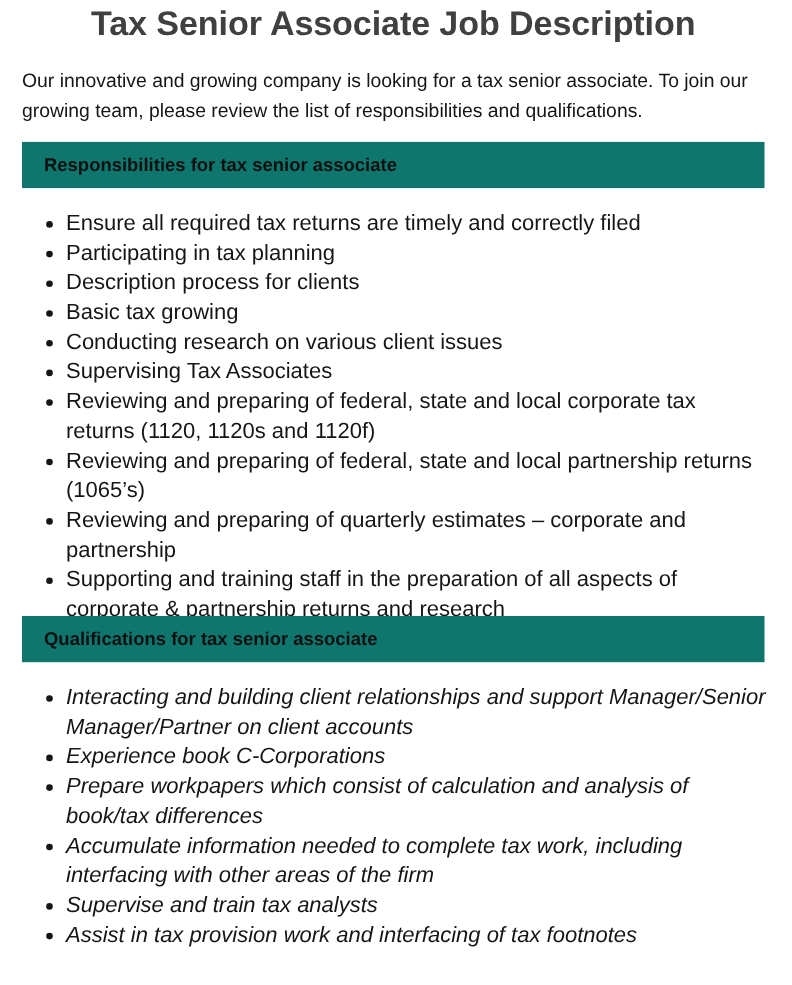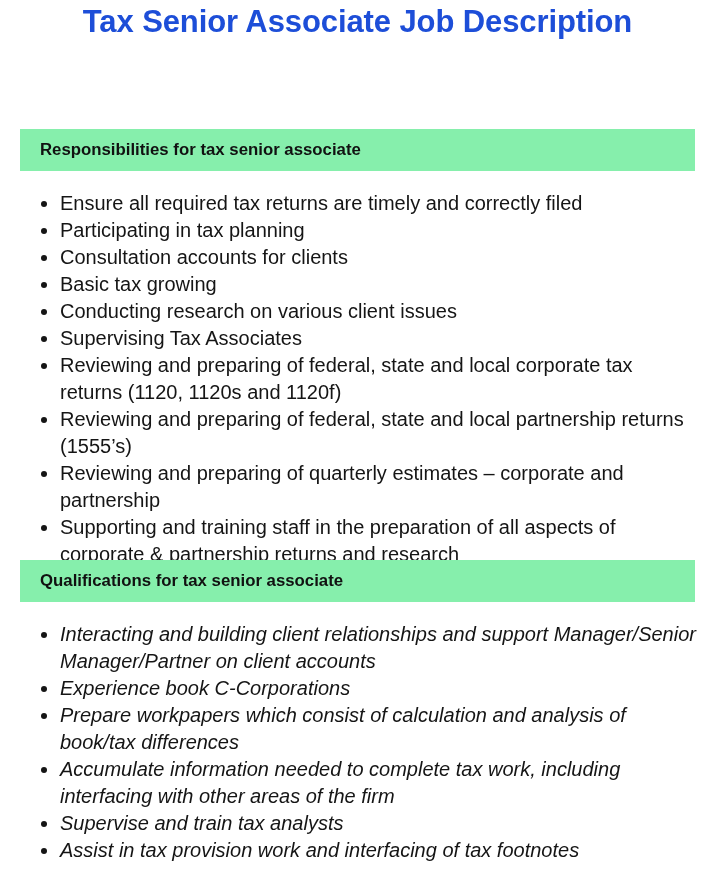--- a/index.html
+++ b/index.html
@@ -23,38 +23,38 @@
       position: absolute;
       left: 0;
       top: 0;
       width: 715px;
       text-align: center;
       font-size: 31px;
       font-weight: bold;
       line-height: 44px;
       letter-spacing: -0.1px;
       margin: 0;
-      color: #1d4ed8;
+      color: #404040;
     }
     .intro {
       position: absolute;
       left: 20px;
       top: 60px;
       width: 680px;
       font-size: 17.6px;
       line-height: 27px;
       margin: 0;
       color: #151515;
     }
     .section-header {
       position: absolute;
       left: 20px;
       width: 675px;
       height: 42px;
-      background: #86efac;
+      background: #0f766e;
       box-sizing: border-box;
       padding-left: 20px;
       font-size: 16.8px;
       font-weight: bold;
       line-height: 42px;
       color: #111111;
       margin: 0;
     }
     .section-header.resp { top: 129px; }
     .section-header.qual { top: 560px; }
@@ -77,32 +77,33 @@
     ul.list.resp { top: 190px; }
     ul.list.qual { top: 621px; font-style: italic; }
   </style>
 </head>
 <body>
 
 <div class="page">
 
   <h1 class="title">Tax Senior Associate Job Description</h1>
 
+  <p class="intro">Our innovative and growing company is looking for a tax senior associate. To join our growing team, please review the list of responsibilities and qualifications.</p>
 
   <h2 class="section-header resp">Responsibilities for tax senior associate</h2>
 
   <ul class="list resp">
     <li>Ensure all required tax returns are timely and correctly filed</li>
     <li>Participating in tax planning</li>
-    <li>Consultation accounts for clients</li>
+    <li>Description process for clients</li>
     <li>Basic tax growing</li>
     <li>Conducting research on various client issues</li>
     <li>Supervising Tax Associates</li>
     <li>Reviewing and preparing of federal, state and local corporate tax returns (1120, 1120s and 1120f)</li>
-    <li>Reviewing and preparing of federal, state and local partnership returns (1555’s)</li>
+    <li>Reviewing and preparing of federal, state and local partnership returns (1065’s)</li>
     <li>Reviewing and preparing of quarterly estimates – corporate and partnership</li>
     <li>Supporting and training staff in the preparation of all aspects of corporate &amp; partnership returns and research</li>
   </ul>
 
   <h2 class="section-header qual">Qualifications for tax senior associate</h2>
 
   <ul class="list qual">
     <li>Interacting and building client relationships and support Manager/Senior Manager/Partner on client accounts</li>
     <li>Experience book C-Corporations</li>
     <li>Prepare workpapers which consist of calculation and analysis of book/tax differences</li>

